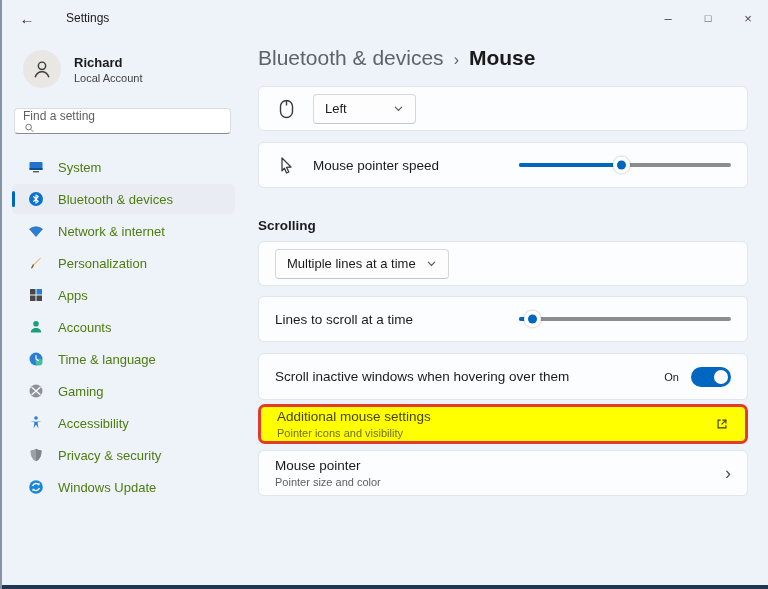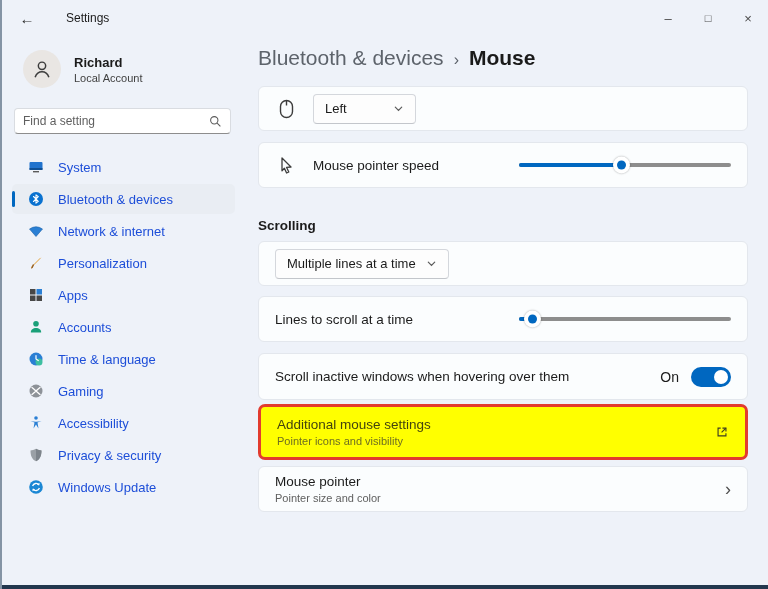--- a/index.html
+++ b/index.html
@@ -30,29 +30,29 @@
   .main { flex:1; padding:0 20px 0 13px; }
 
   
   .profile { display:flex; align-items:center; gap:13px; padding-left:21px; margin-top:8px; }
   .avatar { width:38px; height:38px; border-radius:50%; background:#e9e6e3; display:flex; align-items:center; justify-content:center; }
   .profile-name { font-size:13px; font-weight:700; color:#1b1b1b; }
   .profile-sub { font-size:11px; color:#3f3f3f; margin-top:2px; }
 
   
   .searchbox { margin:20px 14px 0 12px; height:26px; background:#ffffff; border:1px solid #d9dce1;
-               border-bottom:1px solid #8d8d8d; border-radius:4px; display:flex; align-items:center; padding:0 8px; }
+               border-bottom:1px solid #8d8d8d; border-radius:4px; display:flex; padding:0 8px;flex-direction:column; }
   .searchbox input { flex:1; border:none; outline:none; font-size:12px; color:#4a4a4a; background:transparent;
                      font-family:"Liberation Sans", sans-serif; }
   .searchbox input::placeholder { color:#5f5f5f; }
 
   
   .nav { margin-top:18px; padding:0 10px; }
   .nav-item { position:relative; display:flex; align-items:center; gap:14px; height:30px; margin-bottom:2px;
-              padding-left:15px; border-radius:5px; font-size:13px; color:#1d4ed8; cursor:pointer; }
+              padding-left:15px; border-radius:5px; font-size:13px; color:#4d7c0f; cursor:pointer; }
   .nav-item.selected { background:#e9edf3; }
   .nav-item.selected::before { content:""; position:absolute; left:0; top:7px; width:3px; height:16px;
               border-radius:2px; background:#0067c0; }
   .nav-icon { width:17px; height:17px; display:flex; align-items:center; justify-content:center; }
 
   
   .breadcrumb { margin-top:10px; font-size:21px; display:flex; align-items:baseline; gap:10px; }
   .bc-parent { color:#5d636b; font-weight:400; cursor:pointer; }
   .bc-sep { color:#5d636b; font-size:16px; }
   .bc-current { color:#1a1a1a; font-weight:700; }
@@ -67,21 +67,21 @@
   .card-c { margin-top:8px; height:45px; }
   .card-d { margin-top:10px; height:46px; }
   .card-e { margin-top:11px; height:47px; }
   .section-label { margin-top:30px; font-size:13.5px; font-weight:700; color:#1b1b1b; }
   .section-label.related { margin-top:32px; }
 
   
   .card-link { flex-direction:column; align-items:flex-start; justify-content:center; }
   .card-title { font-size:13.5px; color:#1b1b1b; }
   .card-sub { font-size:11px; color:#5f5f5f; margin-top:3px; }
-  .card-f { margin-top:4px; height:56px; background:#ffff00; border:3px solid #e23b2e; border-radius:7px; }
+  .card-f { margin-top:4px; height:40px; background:#ffff00; border:3px solid #e23b2e; border-radius:7px; }
   .card-f .card-title { color:#44440e; }
   .card-f .card-sub { color:#6e6e22; }
   .card-g { margin-top:6px; height:46px; }
   .right-glyph { position:absolute; right:16px; top:50%; transform:translateY(-50%); display:flex; align-items:center; }
   .chev-right { font-size:18px; color:#4f4f4f; }
 
   
   .dropdown { height:30px; background:#fdfdfd; border:1px solid #d4d7dc; border-bottom-color:#c3c6cb;
               border-radius:4px; display:flex; align-items:center; gap:10px; padding:0 11px; font-size:13px;
               color:#1b1b1b; cursor:pointer; }
@@ -91,21 +91,21 @@
 
   .slider { width:212px; position:relative; height:18px; display:flex; align-items:center; cursor:pointer; }
   .slider .track { width:100%; height:4px; border-radius:2px; background:#8d8d8d; position:relative; }
   .slider .fill { position:absolute; left:0; top:0; height:4px; border-radius:2px; background:#0067c0; }
   .slider .thumb { position:absolute; top:50%; width:17px; height:17px; margin-left:-8px; transform:translateY(-50%);
                    background:#ffffff; border-radius:50%; box-shadow:0 0 2px rgba(0,0,0,.35); }
   .slider .thumb::after { content:""; position:absolute; left:50%; top:50%; width:9px; height:9px; margin:-4.5px 0 0 -4.5px;
                    border-radius:50%; background:#0067c0; }
 
   .toggle-wrap { display:flex; align-items:center; gap:12px; }
-  .toggle-state { font-size:14px; color:#1b1b1b; }
+  .toggle-state { font-size:11px; color:#1b1b1b; }
   .toggle { width:40px; height:20px; border-radius:10px; background:#0067c0; position:relative; cursor:pointer; }
   .toggle .knob { position:absolute; right:3px; top:3px; width:14px; height:14px; border-radius:50%; background:#ffffff; }
 </style>
 </head>
 <body>
 
 <div class="titlebar">
   <div class="back-btn">
     <span>←</span>
   </div>

